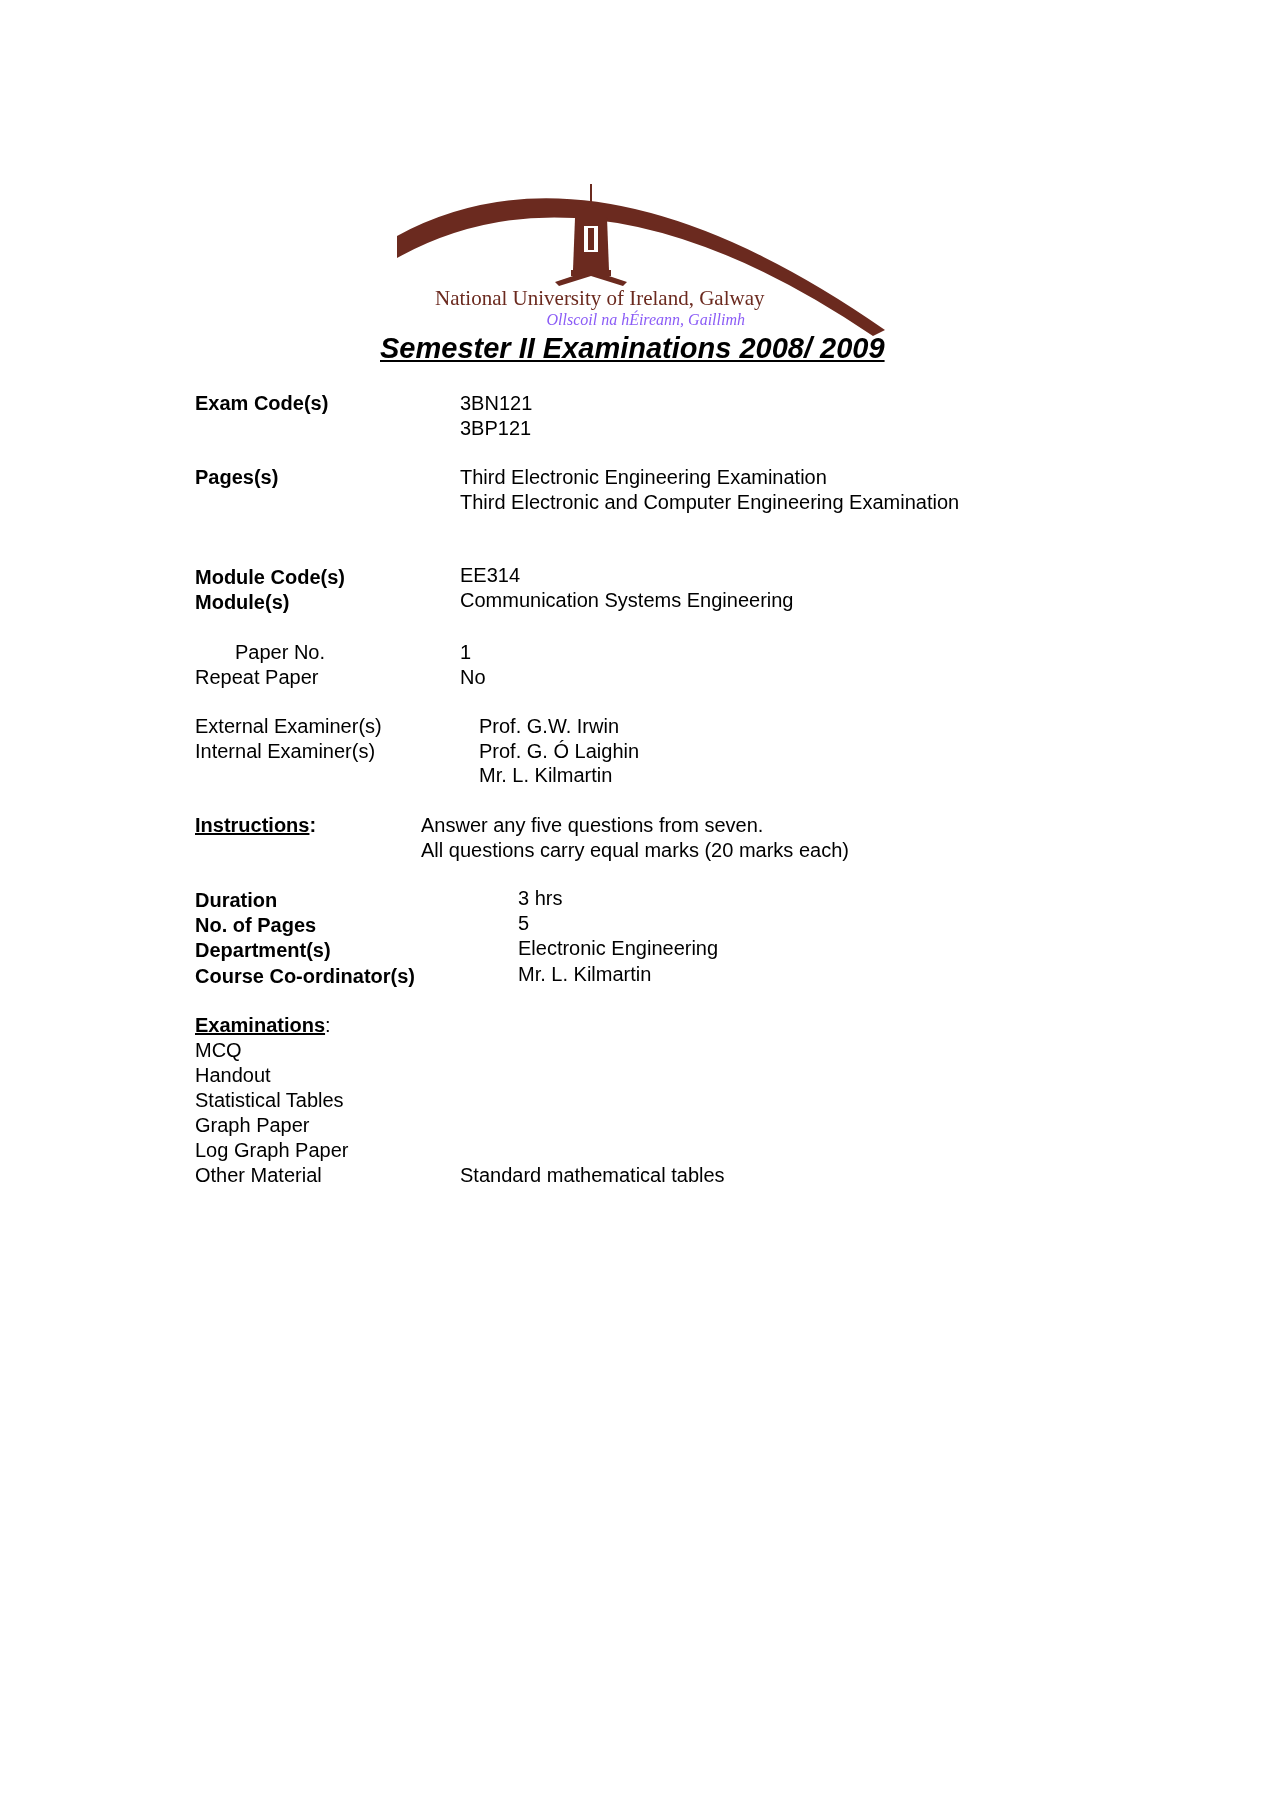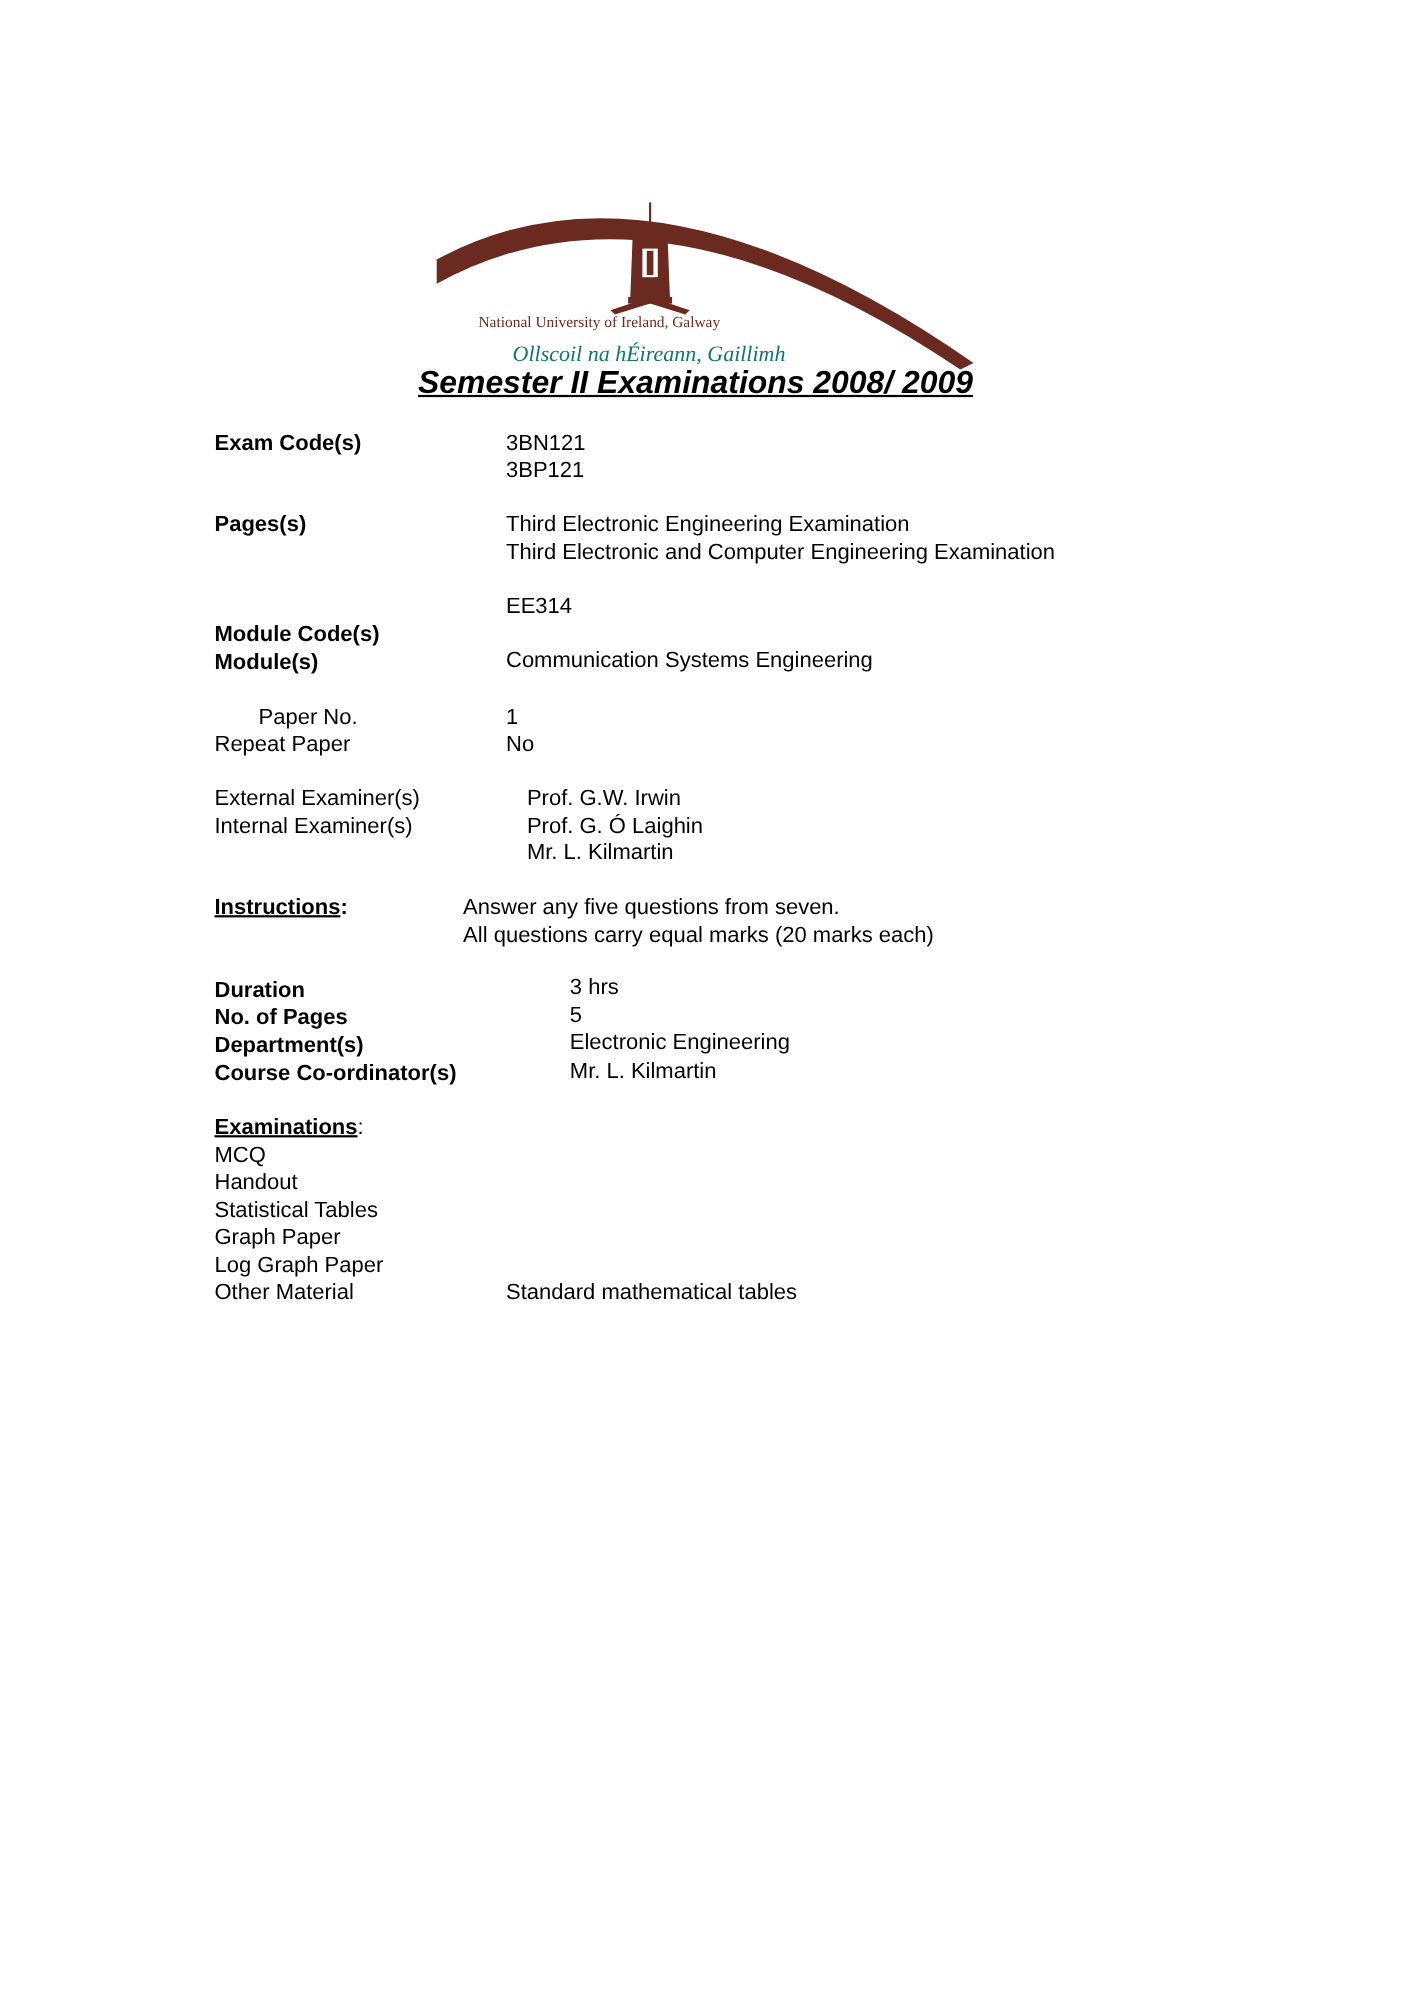--- a/index.html
+++ b/index.html
@@ -4,25 +4,25 @@
   <style>
     html, body { margin: 0; padding: 0; background: #ffffff; }
     body {
       width: 1280px; height: 1811px; position: relative; overflow: hidden;
       font-family: "Liberation Sans", sans-serif; color: #000;
     }
     .logo { position: absolute; left: 395px; top: 178px; width: 495px; height: 160px; }
     .logo svg { position: absolute; left: 0; top: 0; }
     .logo-en {
       position: absolute; left: 40px; top: 108px; width: 310px; text-align: left;
-      font-family: "Liberation Serif", serif; font-size: 14px; color: #6b2a1f; white-space: nowrap;
+      font-family: "Liberation Serif", serif; font-size: 21px; color: #6b2a1f; white-space: nowrap;
     }
     .logo-ga {
-      position: absolute; left: 40px; top: 133px; width: 310px; text-align: center;
-      font-family: "Liberation Serif", serif; font-style: italic; font-size: 20px; color: #0f766e; white-space: nowrap;
+      position: absolute; left: 40px; top: 133px; width: 310px; text-align: right;
+      font-family: "Liberation Serif", serif; font-style: italic; font-size: 16px; color: #8b5cf6; white-space: nowrap;
     }
     .title {
       position: absolute; left: 380px; top: 332px;
       font-size: 29px; font-weight: bold; font-style: italic; text-decoration: underline;
       white-space: nowrap;
     }
     .txt { position: absolute; font-size: 20px; line-height: 25px; white-space: nowrap; }
     .b { font-weight: bold; }
     .u { text-decoration: underline; }
   </style>
@@ -47,21 +47,21 @@
 
 <div class="txt b" style="left:195px; top:391px;">Exam Code(s)</div>
 <div class="txt" style="left:460px; top:391px;">3BN121</div>
 <div class="txt" style="left:460px; top:416px;">3BP121</div>
 
 <div class="txt b" style="left:195px; top:465px;">Pages(s)</div>
 <div class="txt" style="left:460px; top:465px;">Third Electronic Engineering Examination</div>
 <div class="txt" style="left:460px; top:490px;">Third Electronic and Computer Engineering Examination</div>
 
 <div class="txt b" style="left:195px; top:565px;">Module Code(s)</div>
-<div class="txt" style="left:460px; top:539px;">EE314</div>
+<div class="txt" style="left:460px; top:563px;">EE314</div>
 <div class="txt b" style="left:195px; top:590px;">Module(s)</div>
 <div class="txt" style="left:460px; top:588px;">Communication Systems Engineering</div>
 
 <div class="txt" style="left:195px; top:640px;margin-left:40px;">Paper No.</div>
 <div class="txt" style="left:460px; top:640px;">1</div>
 <div class="txt" style="left:195px; top:665px;">Repeat Paper</div>
 <div class="txt" style="left:460px; top:665px;">No</div>
 
 <div class="txt" style="left:195px; top:714px;">External Examiner(s)</div>
 <div class="txt" style="left:479px; top:714px;">Prof. G.W. Irwin</div>

